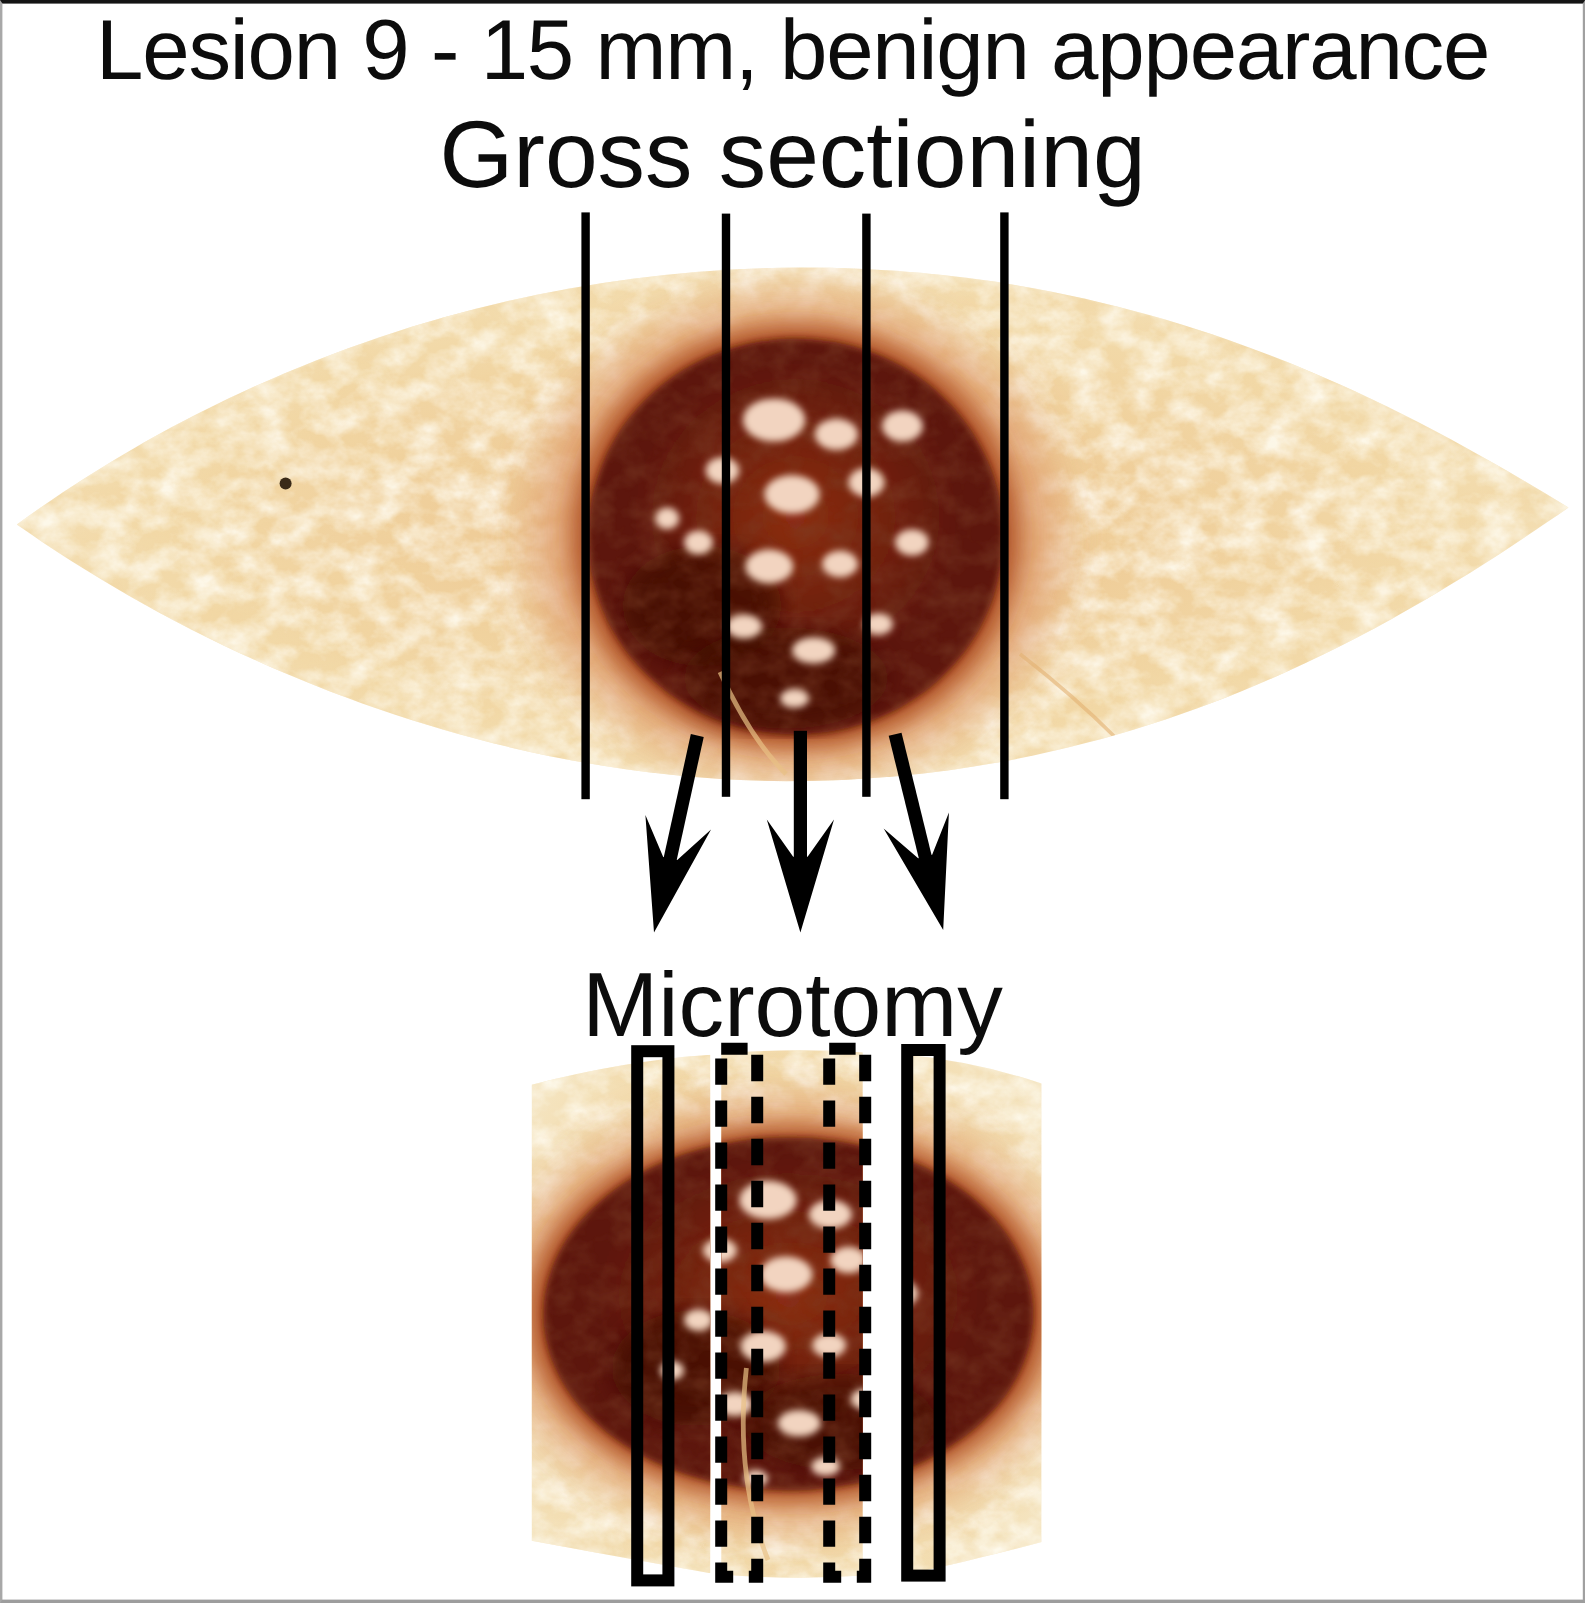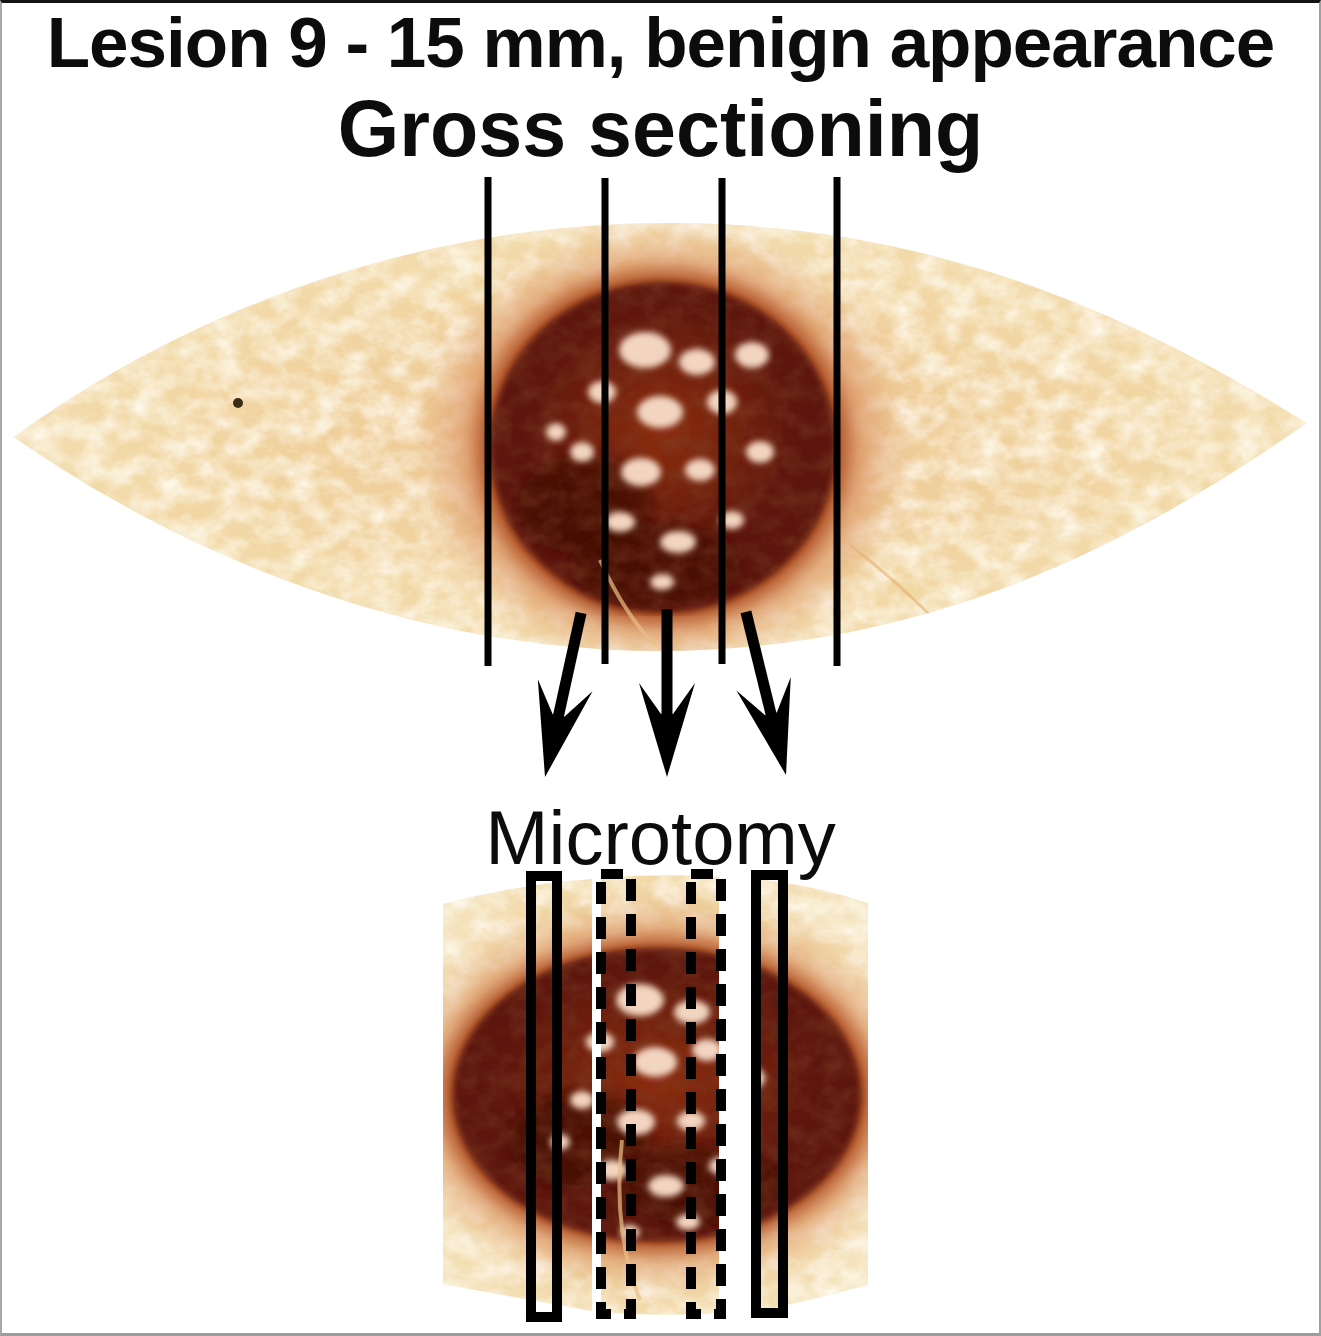--- a/index.html
+++ b/index.html
@@ -8,22 +8,22 @@
   .frame{position:absolute;inset:0;width:1321px;height:1336px;
          box-sizing:border-box;
          border-top:3px solid #141414;
          border-left:2px solid #a8a8a8;
          border-right:2px solid #a0a0a0;
          border-bottom:3px solid #9d9d9d;
          background:#ffffff;}
   .art{position:absolute;left:0;top:0;width:1321px;height:1336px;}
   .label{position:absolute;left:0;width:100%;text-align:center;color:#0c0c0c;
          white-space:nowrap;line-height:1;}
-  .title{top:7px;font-size:71px;font-weight:bold;letter-spacing:-1px;}
-  .stage1{top:89px;font-size:79px;font-weight:700;}
+  .title{top:7px;font-size:71px;font-weight:normal;letter-spacing:-1px;}
+  .stage1{top:89px;font-size:79px;font-weight:400;}
   .stage2{top:776px;font-size:76px;font-weight:400;margin-top:24px;}
 </style>
 </head>
 <body>
 
 <div class="frame"></div>
 
 <svg class="art" viewBox="0 0 1321 1336">
   <defs>
     <radialGradient id="skinGrad" cx="0.5" cy="0.5" r="0.75">

